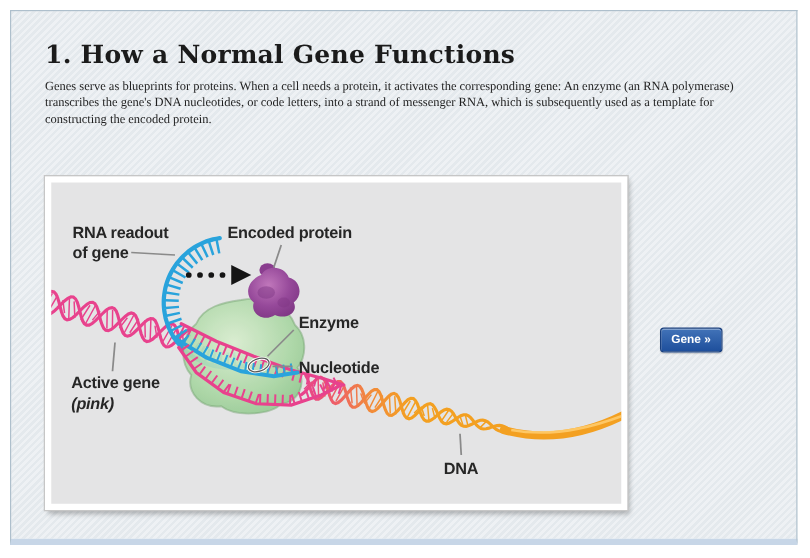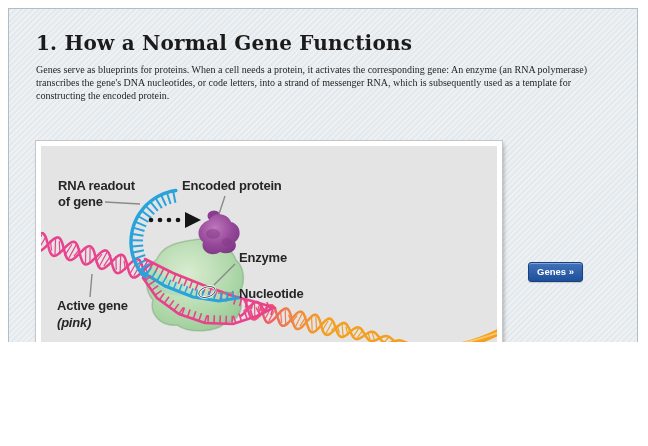--- a/index.html
+++ b/index.html
@@ -1,16 +1,16 @@
 <!DOCTYPE html>
 <html><head>
 <meta charset="utf-8">
 <style>
   html,body{margin:0;padding:0;background:#ffffff;}
-  .stage{position:relative;width:648px;height:342px;background:#ffffff;overflow:hidden;
+  .stage{position:relative;width:648px;height:446px;background:#ffffff;overflow:hidden;
          font-family:"DejaVu Serif", serif;}
   .panel{position:absolute;left:8px;top:8px;width:630px;height:428px;box-sizing:border-box;
          border:1px solid #aebfcc;border-bottom:5px solid #c7d6e7;
          background:repeating-linear-gradient(135deg,#e4e9ed 0px,#e4e9ed 2px,#eef1f4 2px,#eef1f4 4px);}
   .page-title{margin:0;position:absolute;left:27px;top:22px;font-size:20px;font-weight:bold;
          color:#1b1b1b;font-family:"DejaVu Serif", serif;letter-spacing:.2px;}
   .intro{margin:0;position:absolute;left:27px;top:54px;width:580px;font-size:10px;
          line-height:1.32;color:#1f1f1f;font-family:Liberation Serif, serif;}
   .figure{position:absolute;left:27px;top:132px;width:456px;height:257px;background:#e4e4e5;
          border:5px solid #ffffff;outline:1px solid #c6c6c6;box-shadow:2px 3px 4px rgba(0,0,0,.28);text-align:center;}
@@ -98,15 +98,15 @@
             </radialGradient>
             <radialGradient id="pg" cx="40%" cy="35%" r="75%">
               <stop offset="0" stop-color="#c077bb"></stop>
               <stop offset="0.55" stop-color="#96499a"></stop>
               <stop offset="1" stop-color="#7c3582"></stop>
             </radialGradient>
           </defs>
         </svg>
     </div>
 
-    <button class="next-btn">Genes »</button>
+    <button class="next-btn">Gene »</button>
   </div>
 </div>
 
 </body></html>

